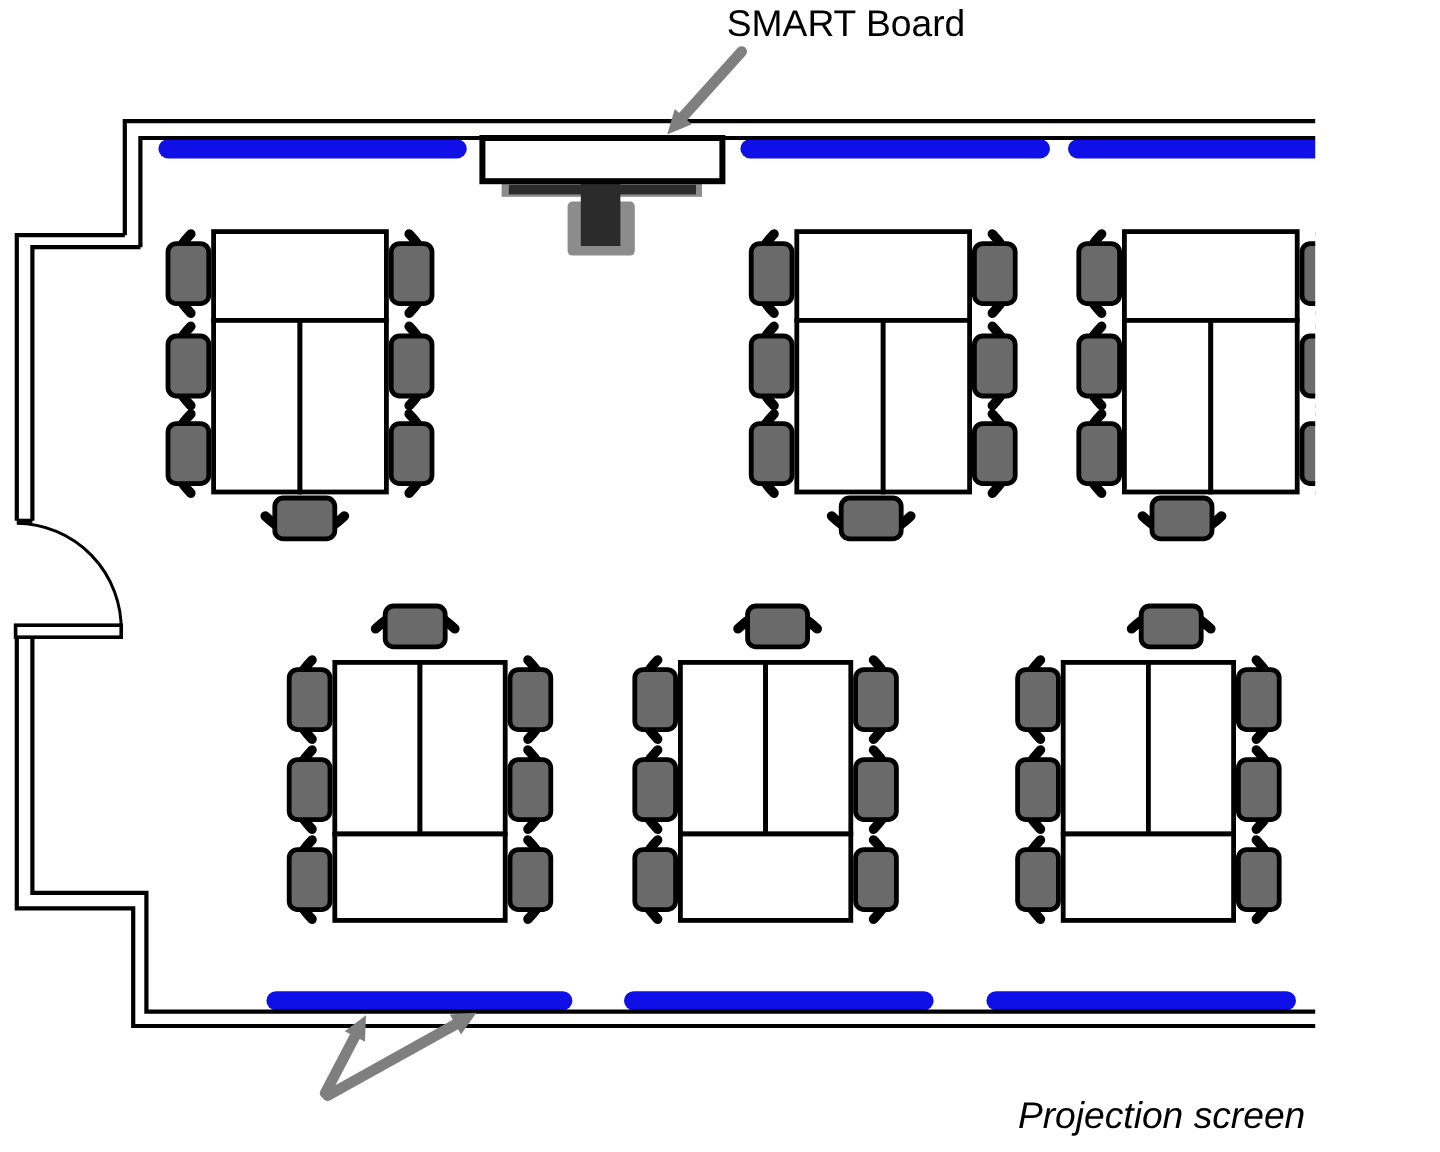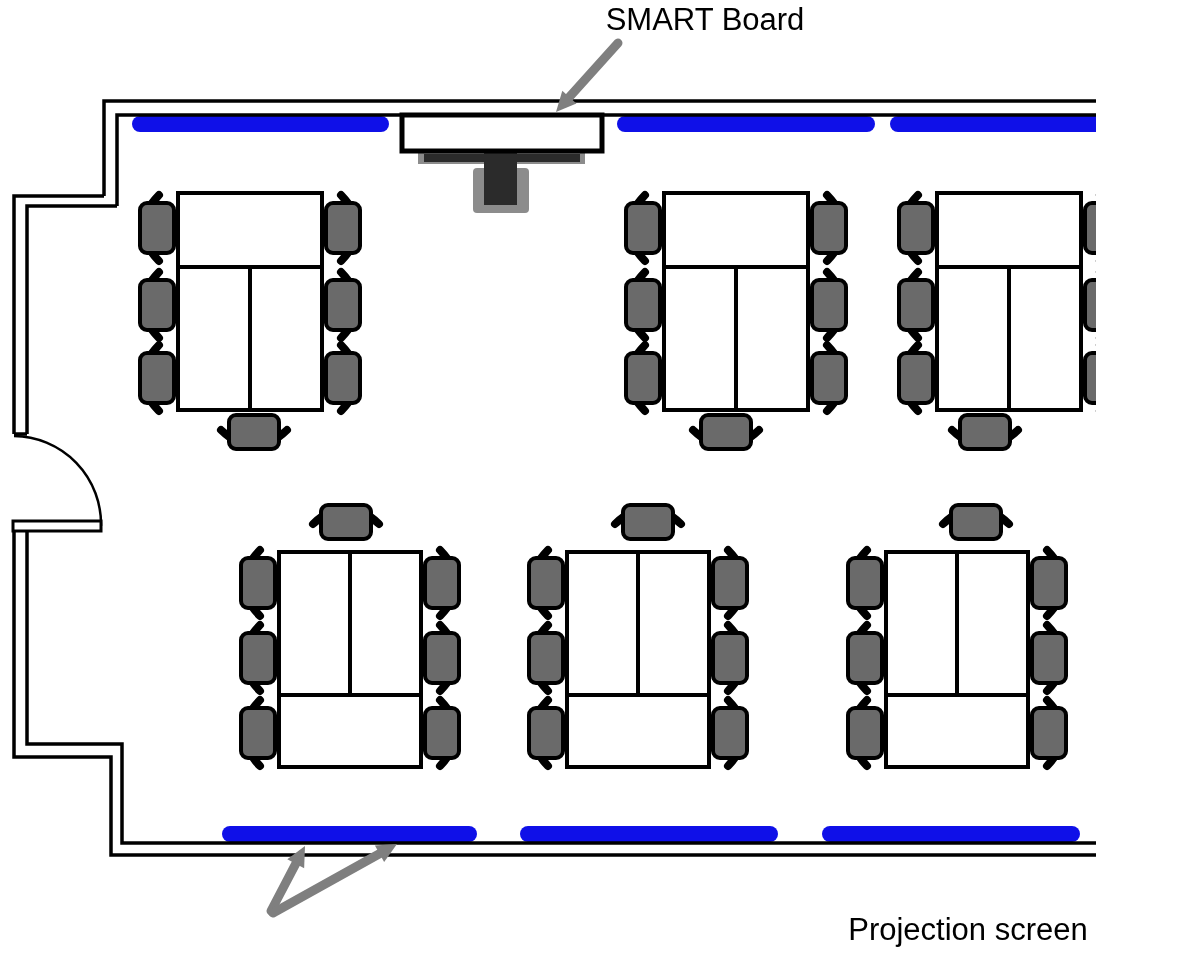--- a/index.html
+++ b/index.html
@@ -271,14 +271,14 @@
       </g>
       <g>
         <line x1="1113" y1="903" x2="1153.6862685759477" y2="606.8418124587989" stroke="#7f7f7f" stroke-width="9" stroke-linecap="round"></line>
         <polygon points="1156,590 1162.6895641104438,611.1068645708514 1143.8663619506096,608.5209294498519" fill="#7f7f7f"></polygon>
       </g>
     </svg>
 
   <div class="plan-label" id="lbl-smart-board" style="left: 555px; top: 3px; width: 300px;">SMART Board</div>
 
 
-  <div class="plan-label" id="lbl-projection-screen" style="left: 818px; top: 913px; width: 300px;">Projection screen</div>
+  <div class="plan-label" id="lbl-projection-screen" style="left: 818px; top: 913px; width: 300px; font-style: italic;">Projection screen</div>
 </div>
 
 </body></html>

